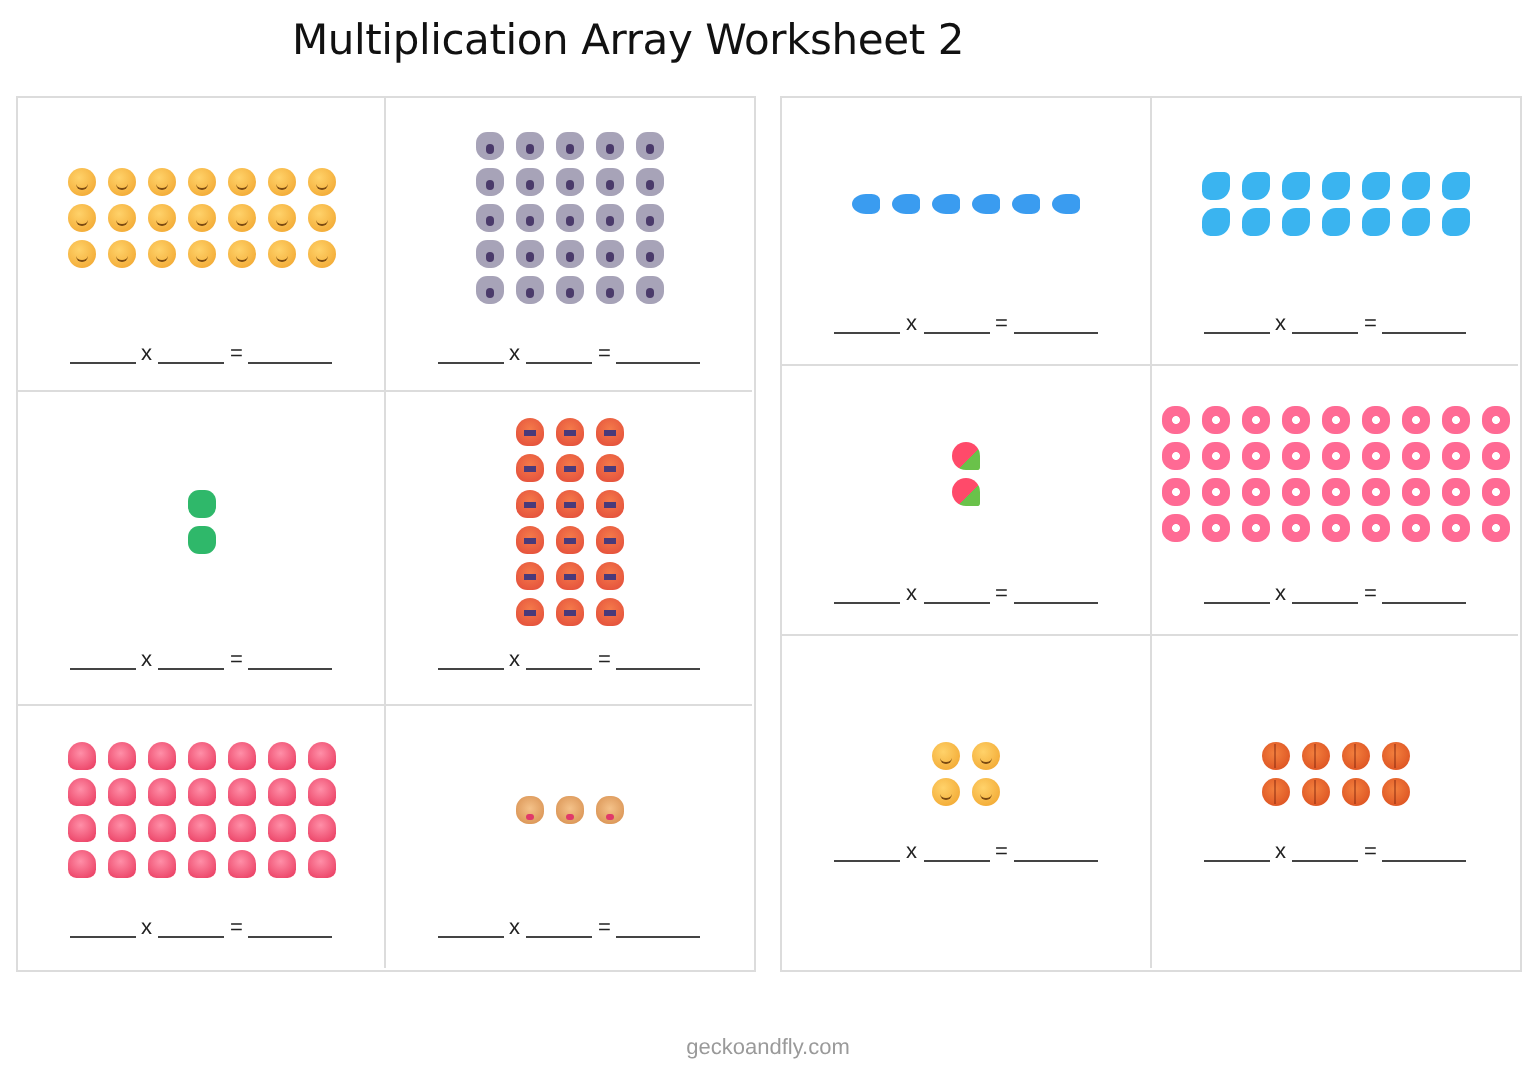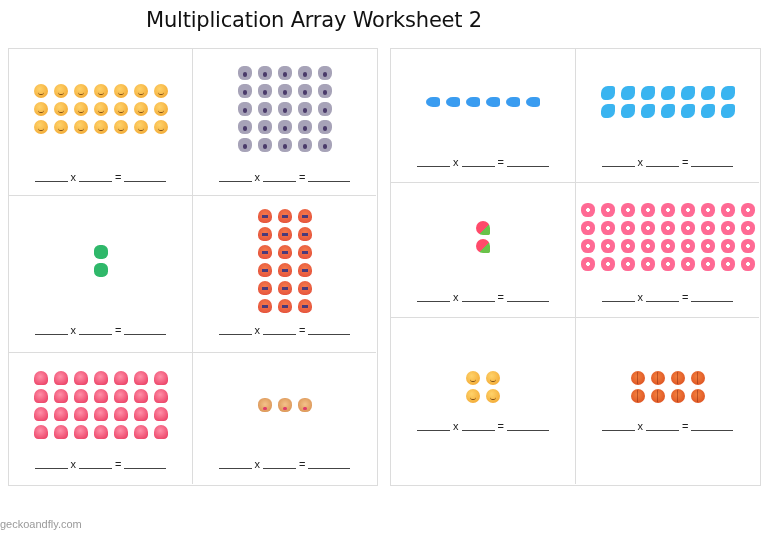--- a/index.html
+++ b/index.html
@@ -13,21 +13,21 @@
   .cell.last-row { border-bottom: none; }
   .array { position: absolute; left: 0; right: 0; display: flex; flex-direction: column; align-items: center; }
   .arow { display: flex; }
   .item { width: 14px; height: 14px; margin: 2px 3px; font-size: 11px; line-height: 14px; text-align: center;
           border-radius: 50%; position: relative; }
   .equation { position: absolute; left: 0; right: 0; display: flex; justify-content: center; align-items: flex-end;
               font-size: 11px; color: #222; }
   .blank { display: inline-block; border-bottom: 1px solid #444; height: 1px; margin: 0 3px 1px; }
   .b1 { width: 33px; } .b2 { width: 33px; } .b3 { width: 42px; }
   .op { line-height: 11px; }
-  .footer { position: absolute; top: 518px; left: 0; width: 768px; text-align: left; font-size: 11px; color: #9a9a9a; }
+  .footer { position: absolute; top: 518px; left: 0; width: 768px; text-align: center; font-size: 11px; color: #9a9a9a; }
 
   
   .smiley { background: radial-gradient(circle at 40% 35%, #ffd26a, #f0a22a); }
   .smiley::after { content: ""; position: absolute; left: 4px; top: 8px; width: 6px; height: 2px; border-bottom: 1px solid #7a4a12; border-radius: 0 0 4px 4px; }
   .koala { background: #a7a3b8; border-radius: 40% 40% 45% 45%; }
   .koala::before { content: ""; position: absolute; left: 5px; top: 6px; width: 4px; height: 5px; background: #4a3a6a; border-radius: 2px; }
   .clover { background: #2fb86a; border-radius: 40%; }
   .angry { background: radial-gradient(circle at 50% 40%, #f47a4a, #e24a3a); border-radius: 50% 50% 40% 40%; }
   .angry::before { content: ""; position: absolute; left: 4px; top: 6px; width: 6px; height: 3px; background: #4a3a7a; }
   .mushroom { background: radial-gradient(circle at 45% 40%, #ff8fa8, #e8345a); border-radius: 50% 50% 30% 30%; }

